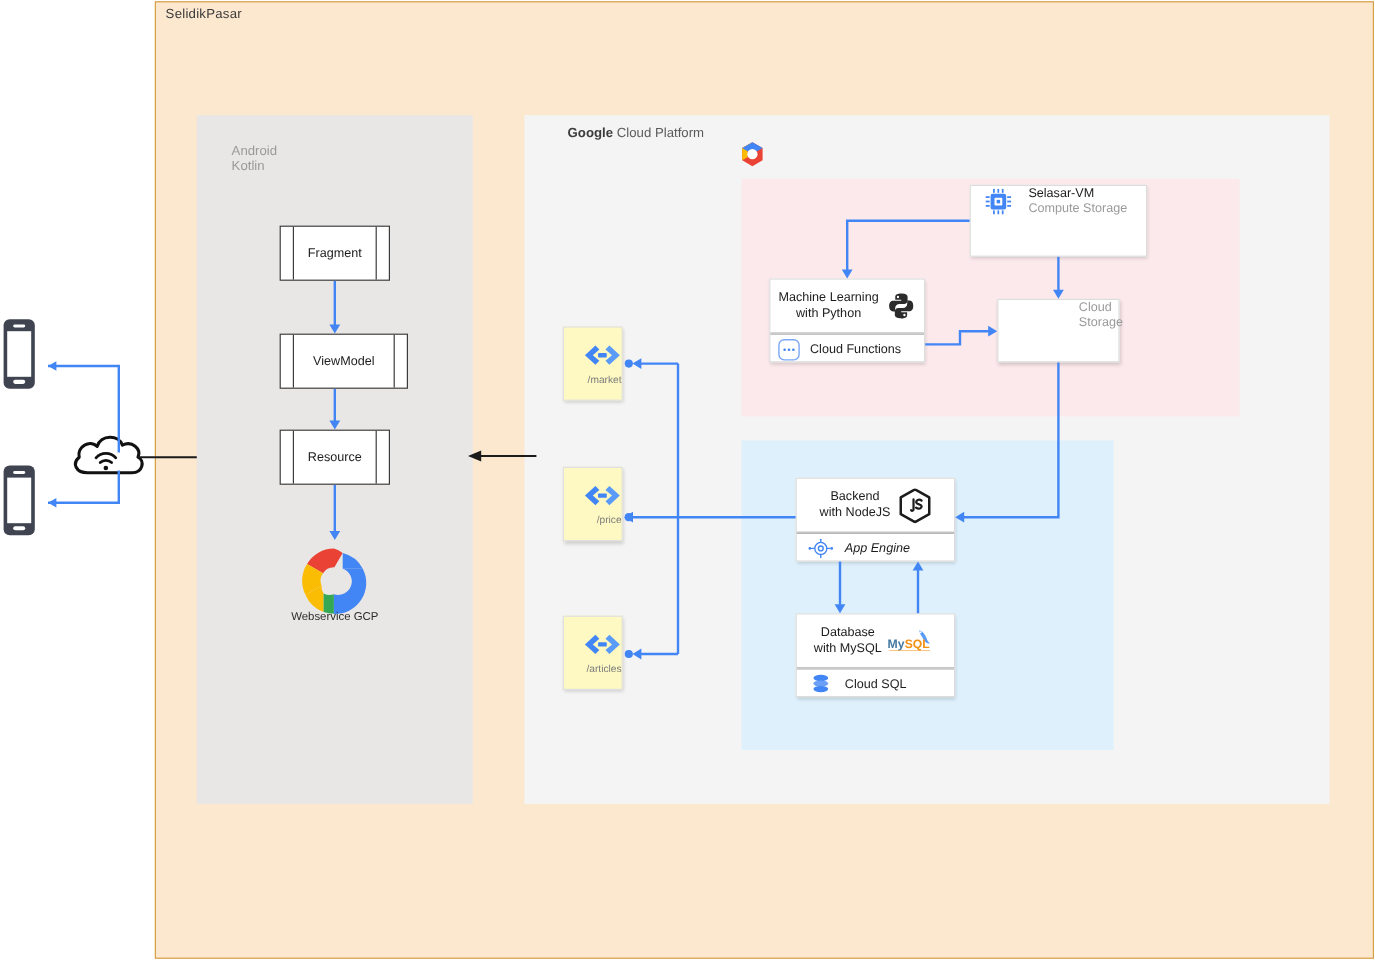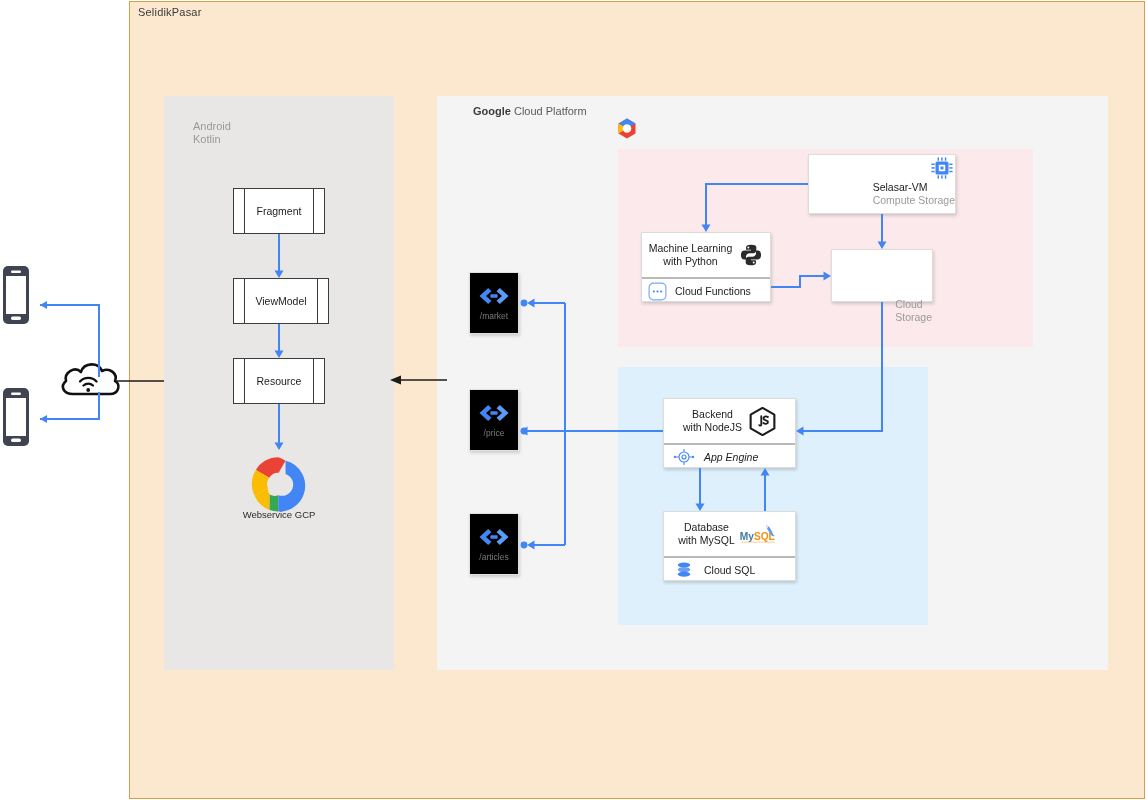--- a/index.html
+++ b/index.html
@@ -62,35 +62,35 @@
     position:absolute;left:618px;top:367px;width:310px;height:258px;
     background:#ddf0fb;
   }
 
   
   .card{
     position:absolute;background:#ffffff;border:1px solid #dcdcdc;
     box-sizing:border-box;box-shadow:1px 2px 3px rgba(0,0,0,.16);
   }
   .card-row{
-    display:flex;align-items:flex-end;box-sizing:border-box;height:100%;flex-direction:column;
+    display:flex;align-items:flex-start;box-sizing:border-box;height:100%;
   }
   .svc-name{font-size:10.5px;color:#1c1c1c;line-height:13px;}
   .svc-sub{font-size:10.5px;color:#9a9a9a;line-height:13px;}
   .divider{
     position:absolute;left:0;right:0;height:0;
     border-top:1px solid #b9b9b9;border-bottom:1px solid #b9b9b9;
   }
 
   
   .endpoint{
-    position:absolute;width:50px;height:62px;background:#000000;
+    position:absolute;width:50px;height:62px;background:#fef9c3;
     border:1px solid #e0e0e0;box-sizing:border-box;
     box-shadow:1px 2px 3px rgba(0,0,0,.16);
-    display:flex;flex-direction:column;align-items:center;justify-content:center;
+    display:flex;flex-direction:column;align-items:flex-end;justify-content:center;
   }
   .endpoint .lbl{font-size:8.5px;color:#7a7a7a;margin-top:5px;}
 
   .gcloud-caption{
     position:absolute;font-size:9.5px;color:#2b2b2b;text-align:center;width:140px;
   }
   svg{display:block;}
   .ov{position:absolute;left:0;top:0;width:1146px;height:800px;pointer-events:none;}
 </style>
 </head>
@@ -142,21 +142,21 @@
 
   <div class="android-panel"></div>
   <div class="android-label">
     <div>Android</div>
     <div>Kotlin</div>
   </div>
 
   <div class="uml" style="left:233px;top:188px;width:92px;height:46px;">
     <span>Fragment</span>
   </div>
-  <div class="uml" style="left:233px;top:278px;width:96px;height:46px;">
+  <div class="uml" style="left:233px;top:278px;width:107px;height:46px;">
     <span>ViewModel</span>
   </div>
   <div class="uml" style="left:233px;top:358px;width:92px;height:46px;">
     <span>Resource</span>
   </div>
 
   <svg class="ov">
     <g>
       <path d="M279 234 L279 271" fill="none" stroke="#4285f4" stroke-width="2"></path>
       <path d="M279 278 l-4.5 -7.5 l9 0 Z" fill="#4285f4"></path>

